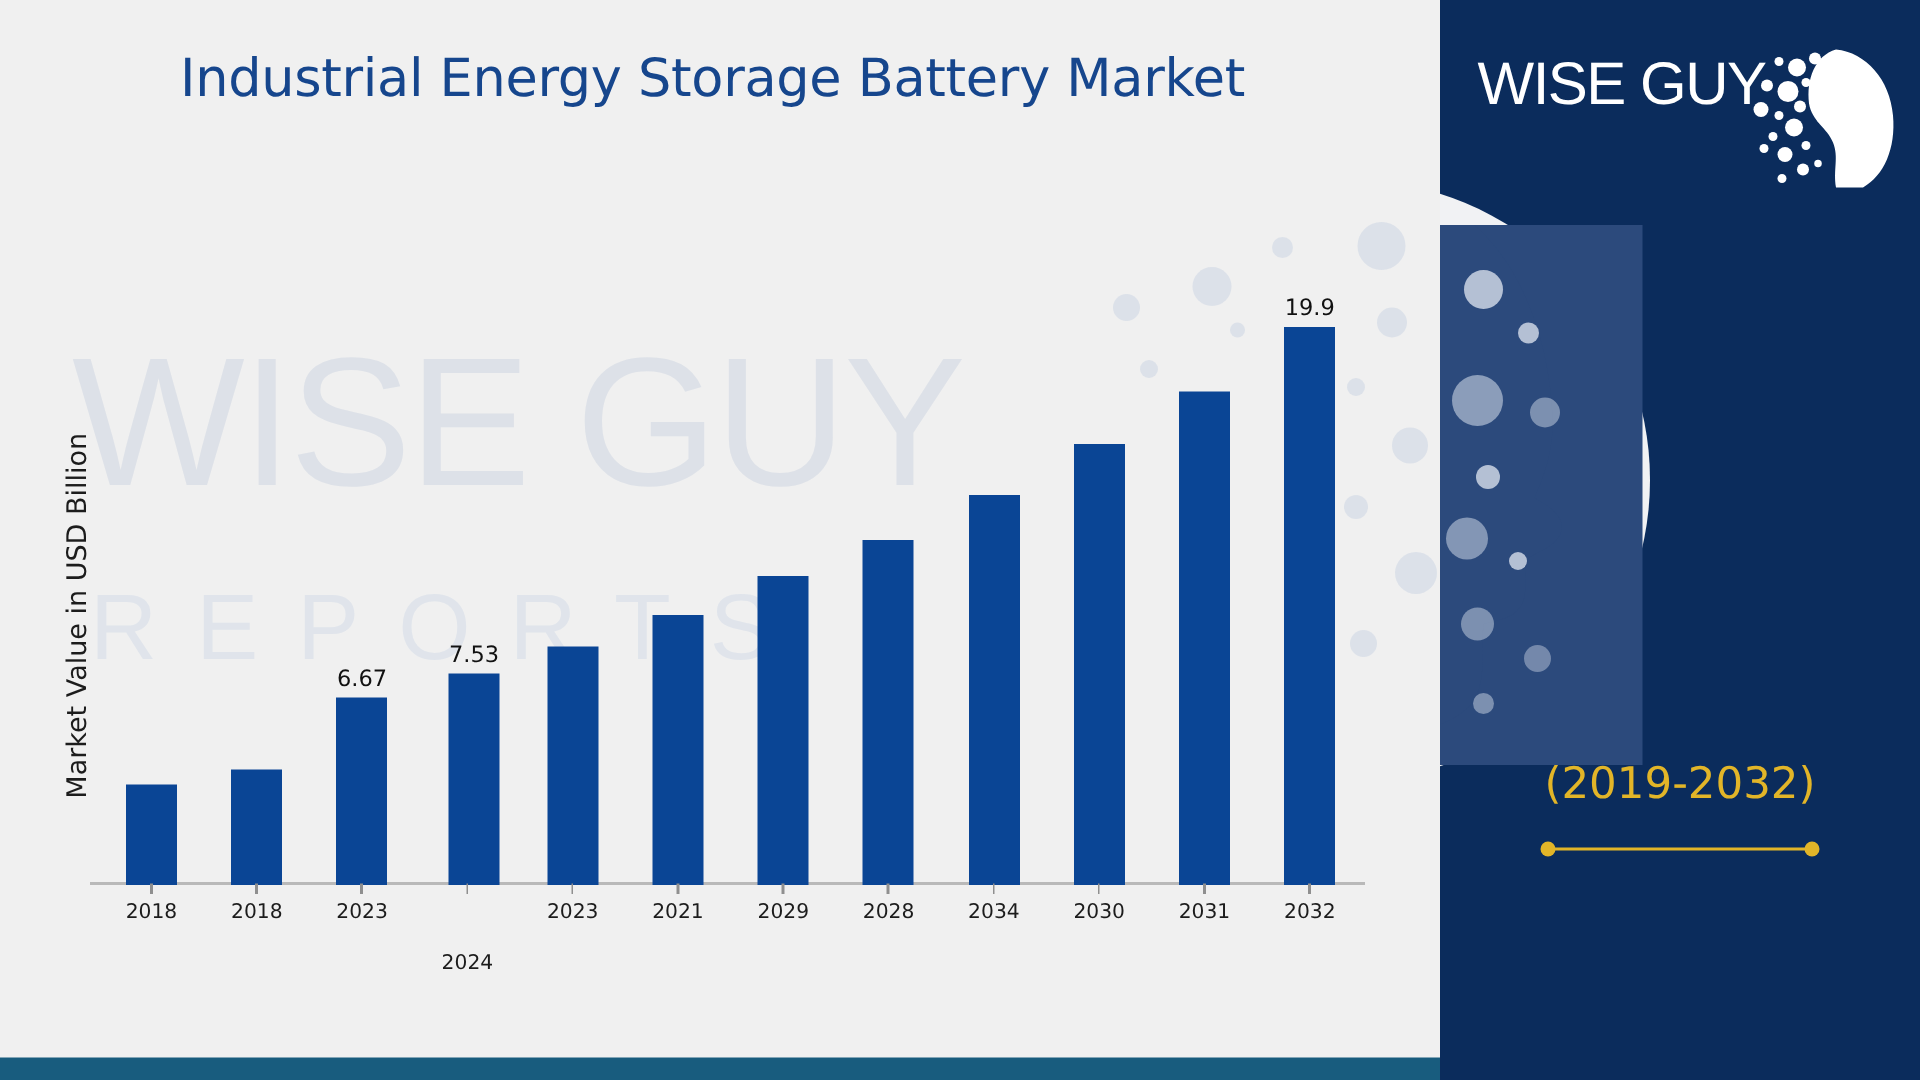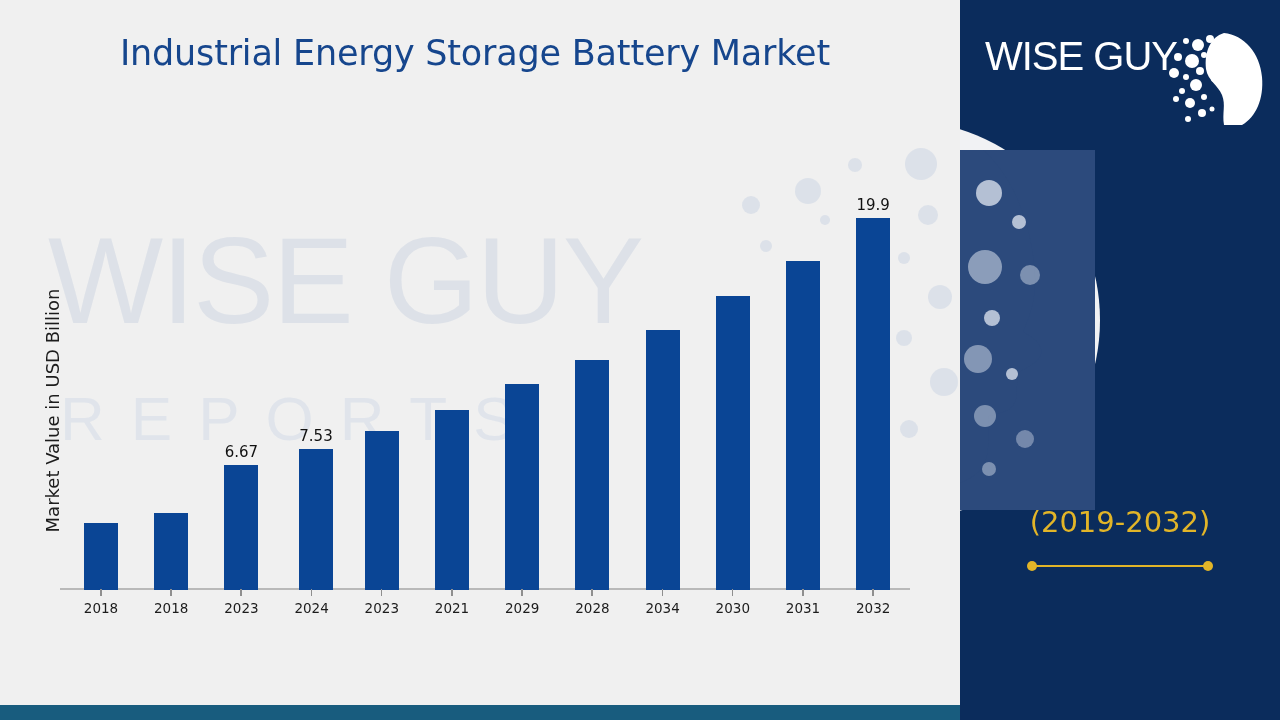--- a/index.html
+++ b/index.html
@@ -144,21 +144,21 @@
             <div class="bar" style="height: 124.849px; background: rgb(10, 69, 149);"></div>
             <div class="bar-val" style="bottom: 128.849px;">6.67</div>
           </div>
           <div class="tick" style="left: 180.4px;"></div>
           <div class="xtick-label" style="left: 136.4px;">2023</div>
           <div class="bar-slot" style="left: 239px; height: 438px;">
             <div class="bar" style="height: 140.946px; background: rgb(10, 69, 149);"></div>
             <div class="bar-val" style="bottom: 144.946px;">7.53</div>
           </div>
           <div class="tick" style="left: 250.6px;"></div>
-          <div class="xtick-label" style="left: 206.6px;">2024</div>
+          <div class="xtick-label" style="left: 206.6px; margin-top: 34px;">2024</div>
           <div class="bar-slot" style="left: 304.8px; height: 438px;">
             <div class="bar" style="height: 159.103px; background: rgb(10, 69, 149);"></div>
           </div>
           <div class="tick" style="left: 320.8px;"></div>
           <div class="xtick-label" style="left: 276.8px;">2023</div>
           <div class="bar-slot" style="left: 375px; height: 438px;">
             <div class="bar" style="height: 179.692px; background: rgb(10, 69, 149);"></div>
           </div>
           <div class="tick" style="left: 391px;"></div>
           <div class="xtick-label" style="left: 347px;">2021</div>

